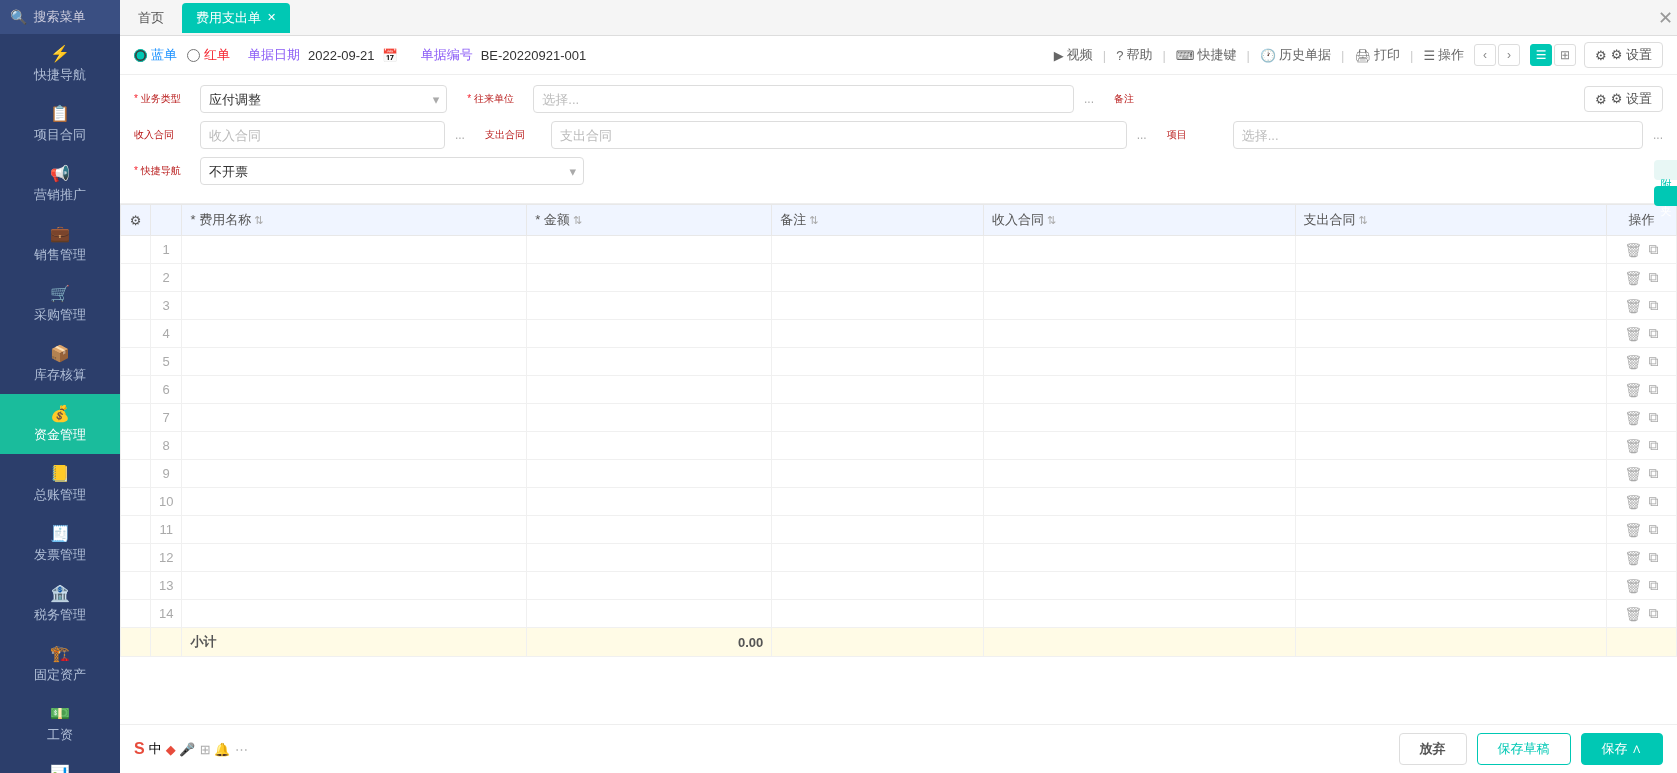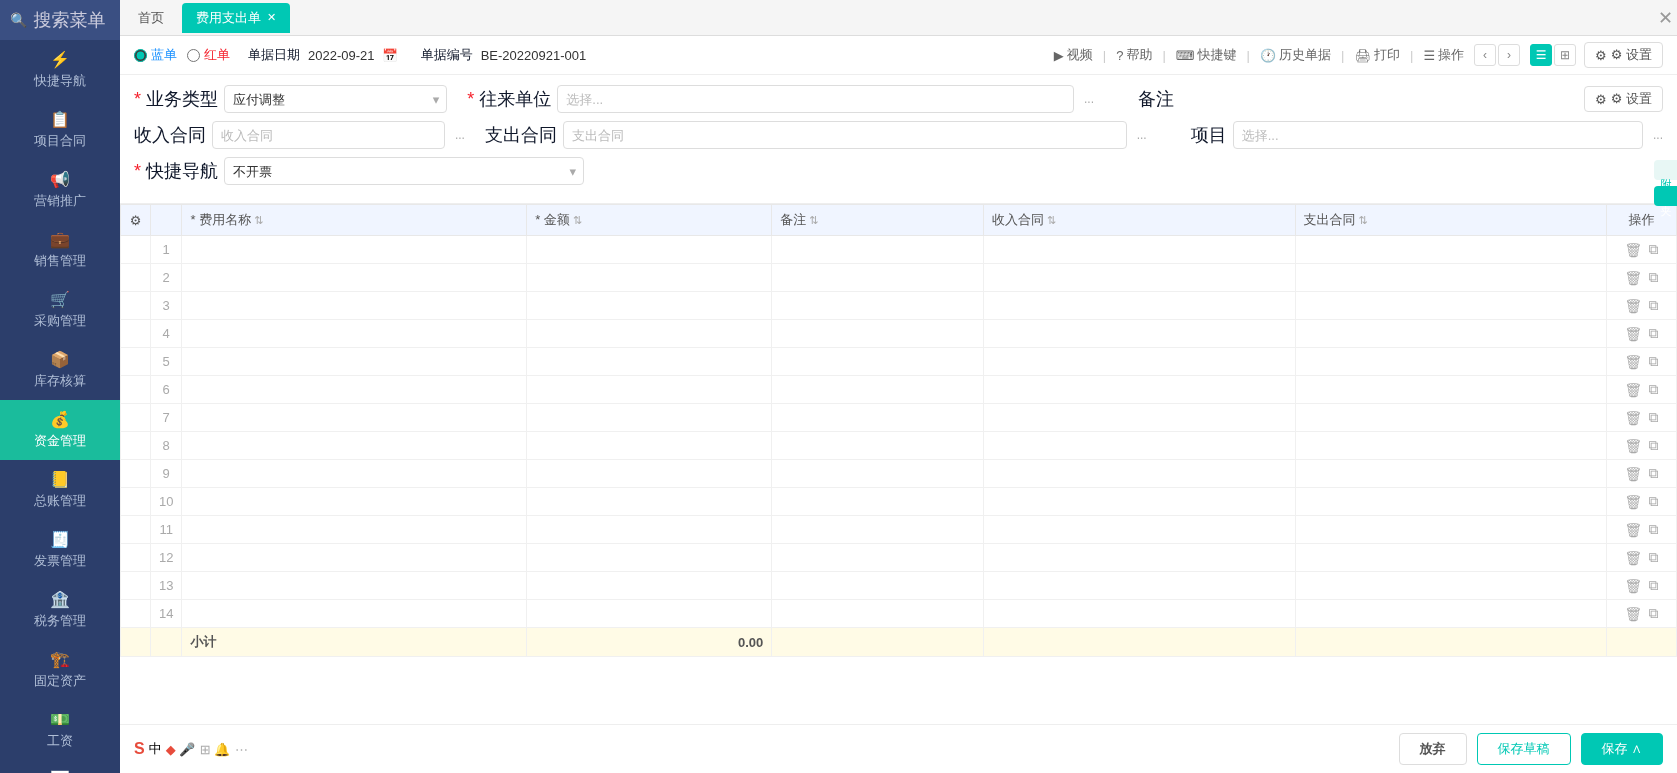--- a/index.html
+++ b/index.html
@@ -17,21 +17,21 @@
     }
     .sidebar-search {
       background: #3a4f82;
       display: flex;
       align-items: center;
       padding: 8px 10px;
       gap: 6px;
       cursor: pointer;
     }
     .sidebar-search .search-icon { color: #aab; font-size: 14px; }
-    .sidebar-search span { color: #ccd; font-size: 18px; }
+    .sidebar-search span { color: #ccd; font-size: 13px; }
     .sidebar-item {
       display: flex;
       flex-direction: column;
       align-items: center;
       padding: 10px 4px;
       cursor: pointer;
       color: #b0bed6;
       gap: 3px;
       font-size: 12px;
     }
@@ -82,21 +82,21 @@
       border-bottom: 1px solid #eee;
       gap: 8px;
     }
     .radio-group { display: flex; align-items: flex-end; gap: 10px; }
     .radio-item { display: flex; align-items: center; gap: 4px; cursor: pointer; font-size: 13px; }
     .radio-item input[type=radio] { accent-color: #00c8b4; }
     .radio-blue { color: #1890ff; }
     .radio-red { color: #f5222d; }
 
     .toolbar-info { display: flex; align-items: center; gap: 8px; margin-left: 10px; color: #555; font-size: 13px; }
-    .toolbar-info .label { color: #0f172a; }
+    .toolbar-info .label { color: #8b5cf6; }
     .toolbar-info .value { color: #333; }
 
     .toolbar-actions { margin-left: auto; display: flex; align-items: center; gap: 10px; }
     .action-link { color: #666; font-size: 12px; cursor: pointer; display: flex; align-items: center; gap: 3px; }
     .action-sep { color: #ccc; }
 
     .settings-btn {
       background: #fff;
       border: 1px solid #ddd;
       padding: 3px 10px;
@@ -120,25 +120,24 @@
       margin-bottom: 8px;
     }
     .form-field {
       display: flex;
       align-items: center;
       gap: 6px;
       flex: 1;
       min-width: 0;
     }
     .form-label {
-      color: #0f172a;
+      color: #b91c1c;
       white-space: nowrap;
-      font-size: 18px;
+      font-size: 10px;
       min-width: 60px;
-      text-align: right;
     }
     .form-label.required::before {
       content: '* ';
       color: #f5222d;
     }
     .form-input {
       flex: 1;
       border: 1px solid #ddd;
       border-radius: 4px;
       padding: 4px 8px;

